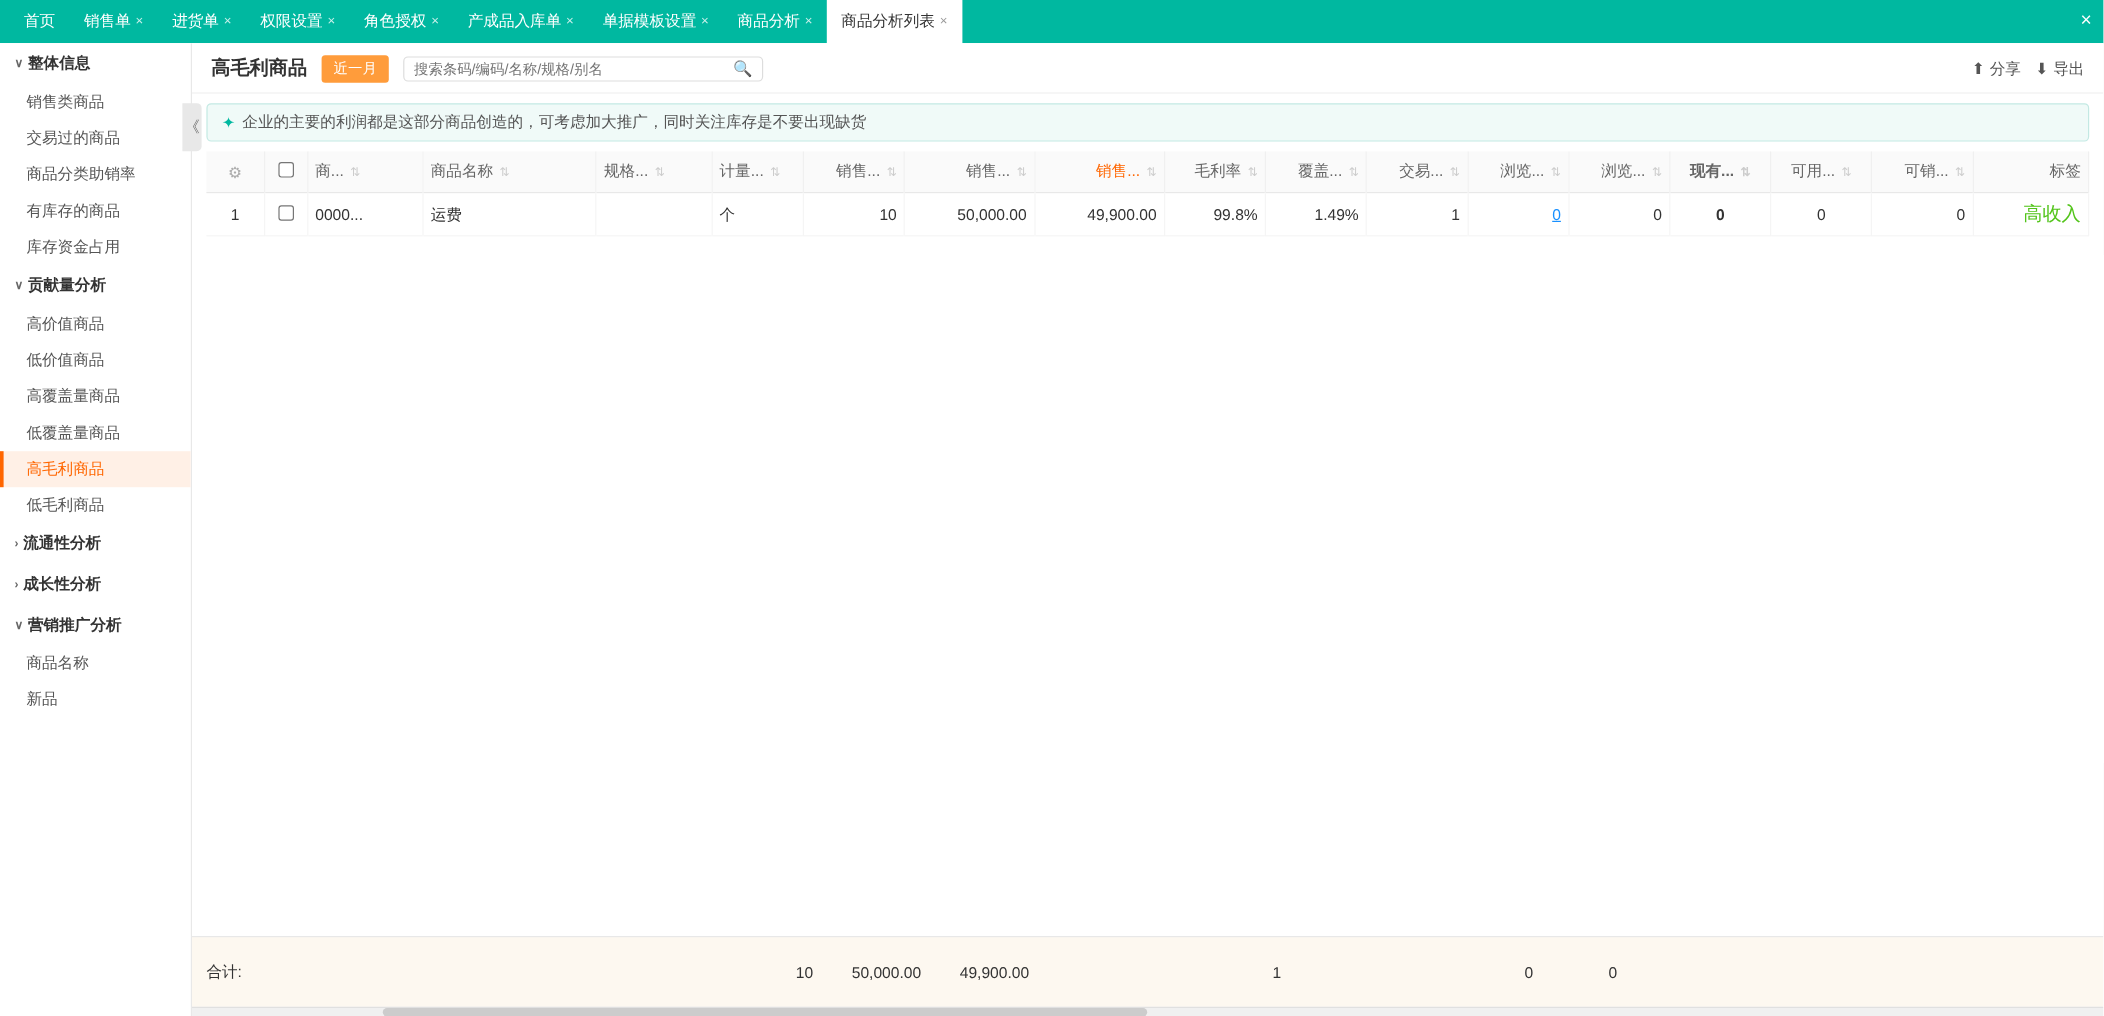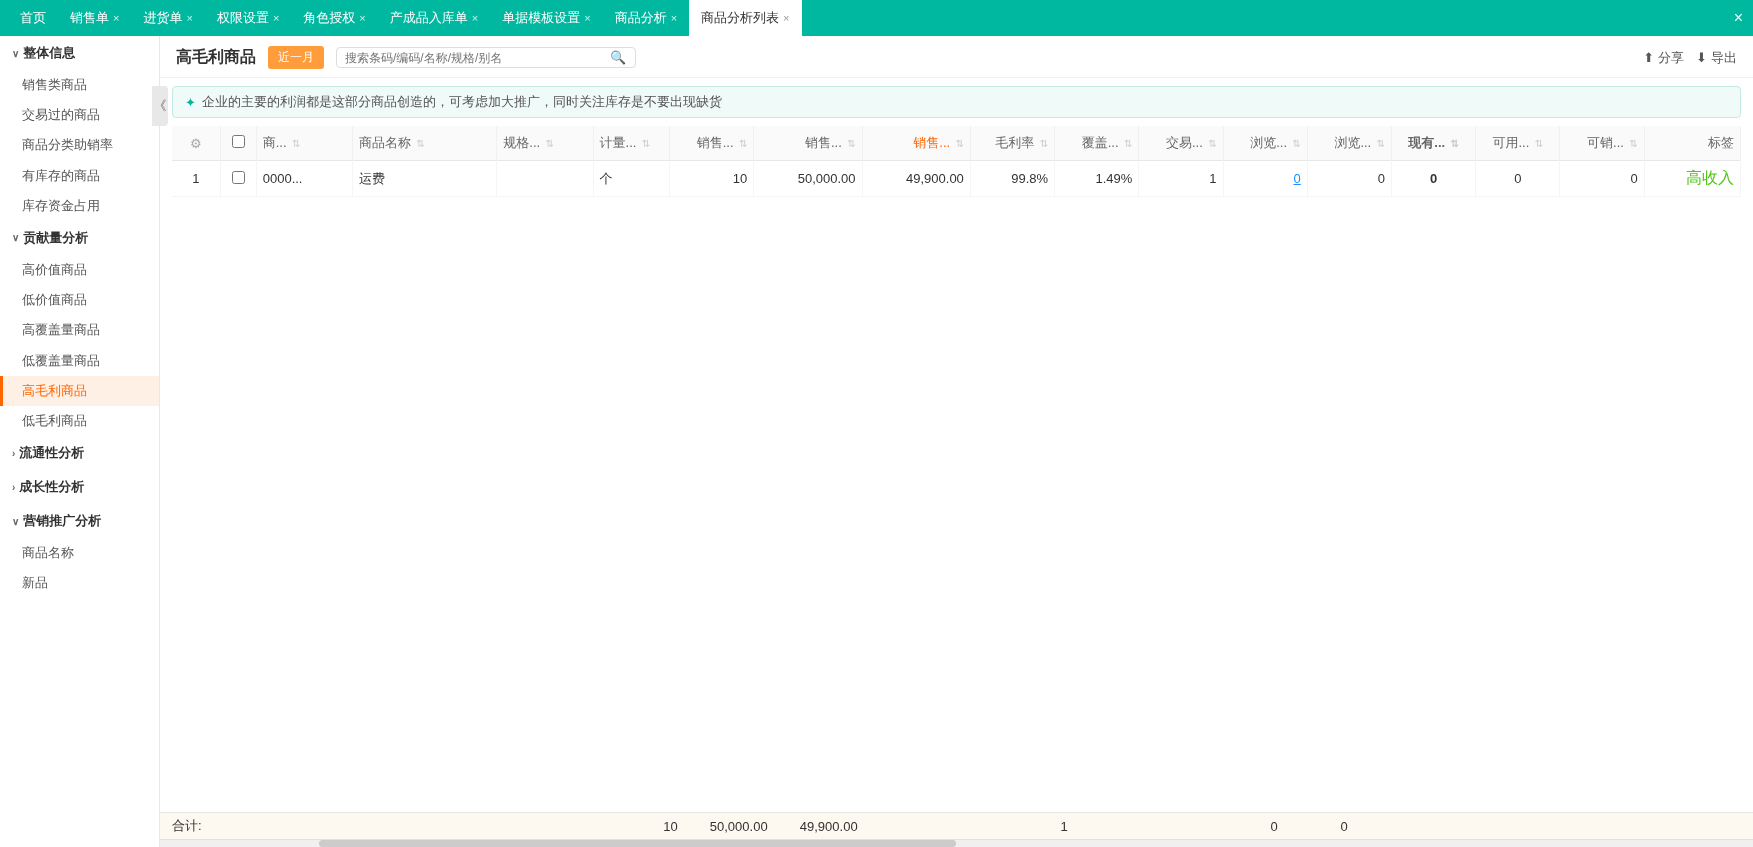--- a/index.html
+++ b/index.html
@@ -226,21 +226,21 @@
       border-right: 1px solid #f5f5f5;
       white-space: nowrap;
     }
     .tag-high { color: #52c41a; font-size: 16px; }
     .tag-link { color: #1890ff; text-decoration: underline; cursor: pointer; }
 
     
     .table-footer {
       background: #fdf8f0;
       border-top: 1px solid #e8e8e8;
-      padding: 4px 12px;
+      padding: 20px 12px;
       display: flex;
       align-items: center;
       font-size: 13px;
       color: #333;
       flex-shrink: 0;
     }
     .footer-label { color: #333; margin-right: 12px; }
     .footer-cell { min-width: 80px; text-align: right; padding-right: 16px; }
 
     

